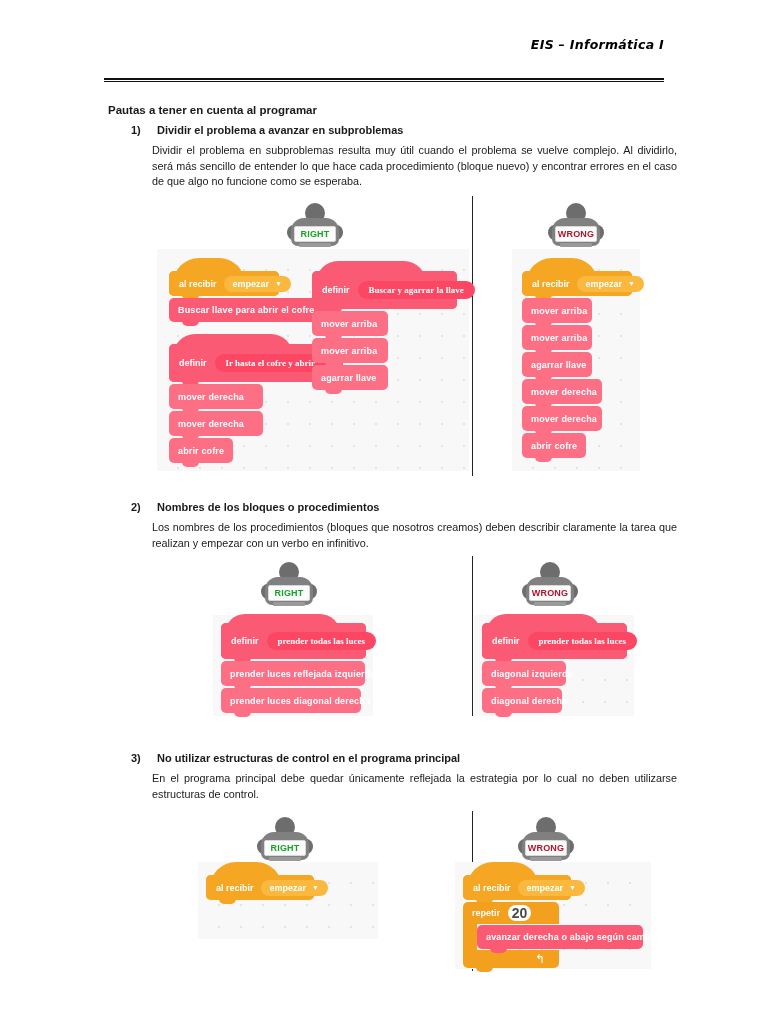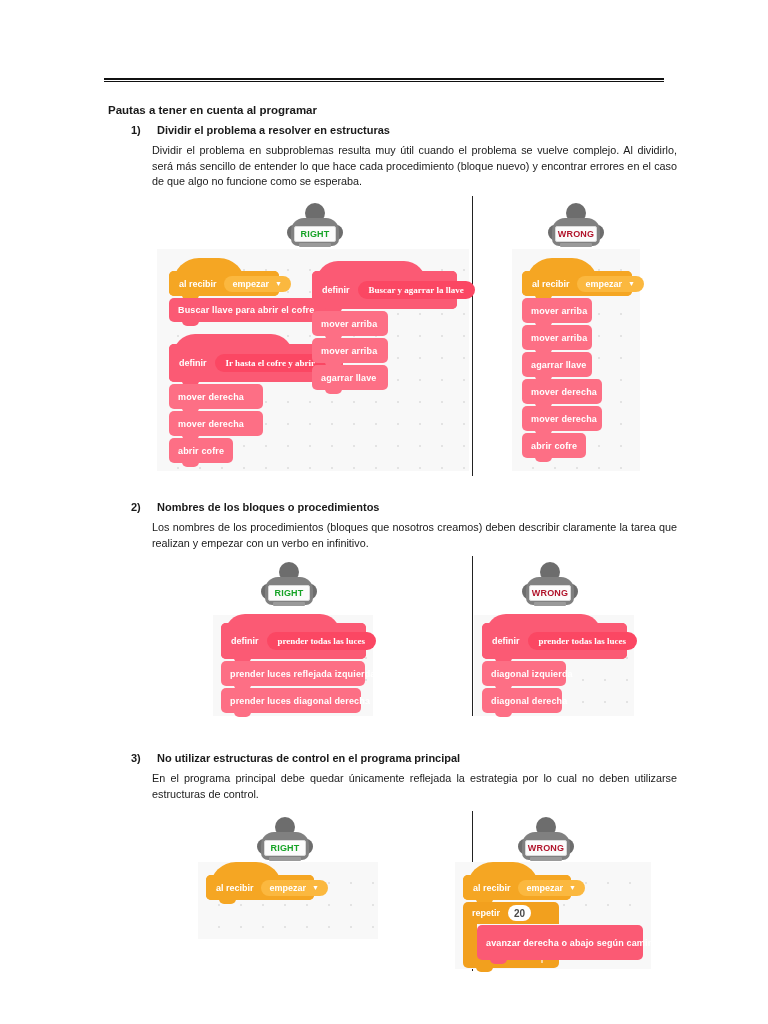--- a/index.html
+++ b/index.html
@@ -137,21 +137,21 @@
     background: #fb4763; border-radius: 9px;
     padding: 4px 11px; margin-left: 8px;
     color: #fff; font-size: 9px; font-weight: bold; white-space: nowrap; font-family: Liberation Serif, serif;
   }
 
   
   .num-oval {
     display: inline-flex; align-items: center; justify-content: center;
     background: #ffffff; color: #4a4a4a; border-radius: 10px;
     min-width: 23px; height: 16px; margin-left: 8px;
-    font-size: 10px; font-weight: bold;
+    font-size: 14px; font-weight: bold;
   }
 
   
   .cblock { position: absolute; }
   .c-top {
     position: absolute; left: 0; top: 0; height: 22px;
     border-radius: 5px 5px 0 0; background: #f2a01e;
     display: flex; align-items: center; padding: 0 9px;
     color: #fff; font-size: 9px; font-weight: bold;
   }
@@ -169,27 +169,28 @@
     width: 17px; height: 8px; border-radius: 0 0 5px 5px; background: #f2a01e;
   }
   .loop-arrow { font-size: 12px; line-height: 1; transform: scaleX(-1); }
 </style>
 </head>
 <body>
 
 <div class="page">
 
   <div class="header">
+    <div class="hdr-line1">EIS – Informática I</div>
   </div>
   <div class="hdr-rule"></div>
 
   <div class="doc-title" style="top:104px">Pautas a tener en cuenta al programar</div>
 
   <div class="item-num" style="left:131px; top:124px">1)</div>
-  <div class="item-head" style="left:157px; top:124px">Dividir el problema a resolver en estructuras</div>
+  <div class="item-head" style="left:157px; top:124px">Dividir el problema a avanzar en subproblemas</div>
   <div class="item-body" style="top:143px">Dividir el problema en subproblemas resulta muy útil cuando el problema se vuelve complejo. Al dividirlo, será más sencillo de entender lo que hace cada procedimiento (bloque nuevo) y encontrar errores en el caso de que algo no funcione como se esperaba.</div>
 
   <div class="figure" style="left:0; top:0">
 
     <div class="avatar" style="left:283px; top:203px">
       <div class="av-head"></div>
       <div class="av-arm-l"></div>
       <div class="av-arm-r"></div>
       <div class="av-body"></div>
       <div class="av-base"></div>
@@ -403,19 +404,19 @@
         <div class="c-top" style="width:96px">
           <span>repetir</span>
           <span class="num-oval">20</span>
         </div>
         <div class="c-arm" style="top:22px; height:26px"></div>
         <div class="c-bottom" style="top:48px; width:96px">
           <span class="loop-arrow">↱</span>
         </div>
       </div>
 
-      <div class="blk blk-pink" style="left:22px; top:63px; width:166px; height:35px">
+      <div class="blk blk-pink" style="left:22px; top:63px; width:166px; height:24px">
           <span>avanzar derecha o abajo según camino</span>
         </div>
     </div>
   </div>
 
 </div>
 
 </body></html>

